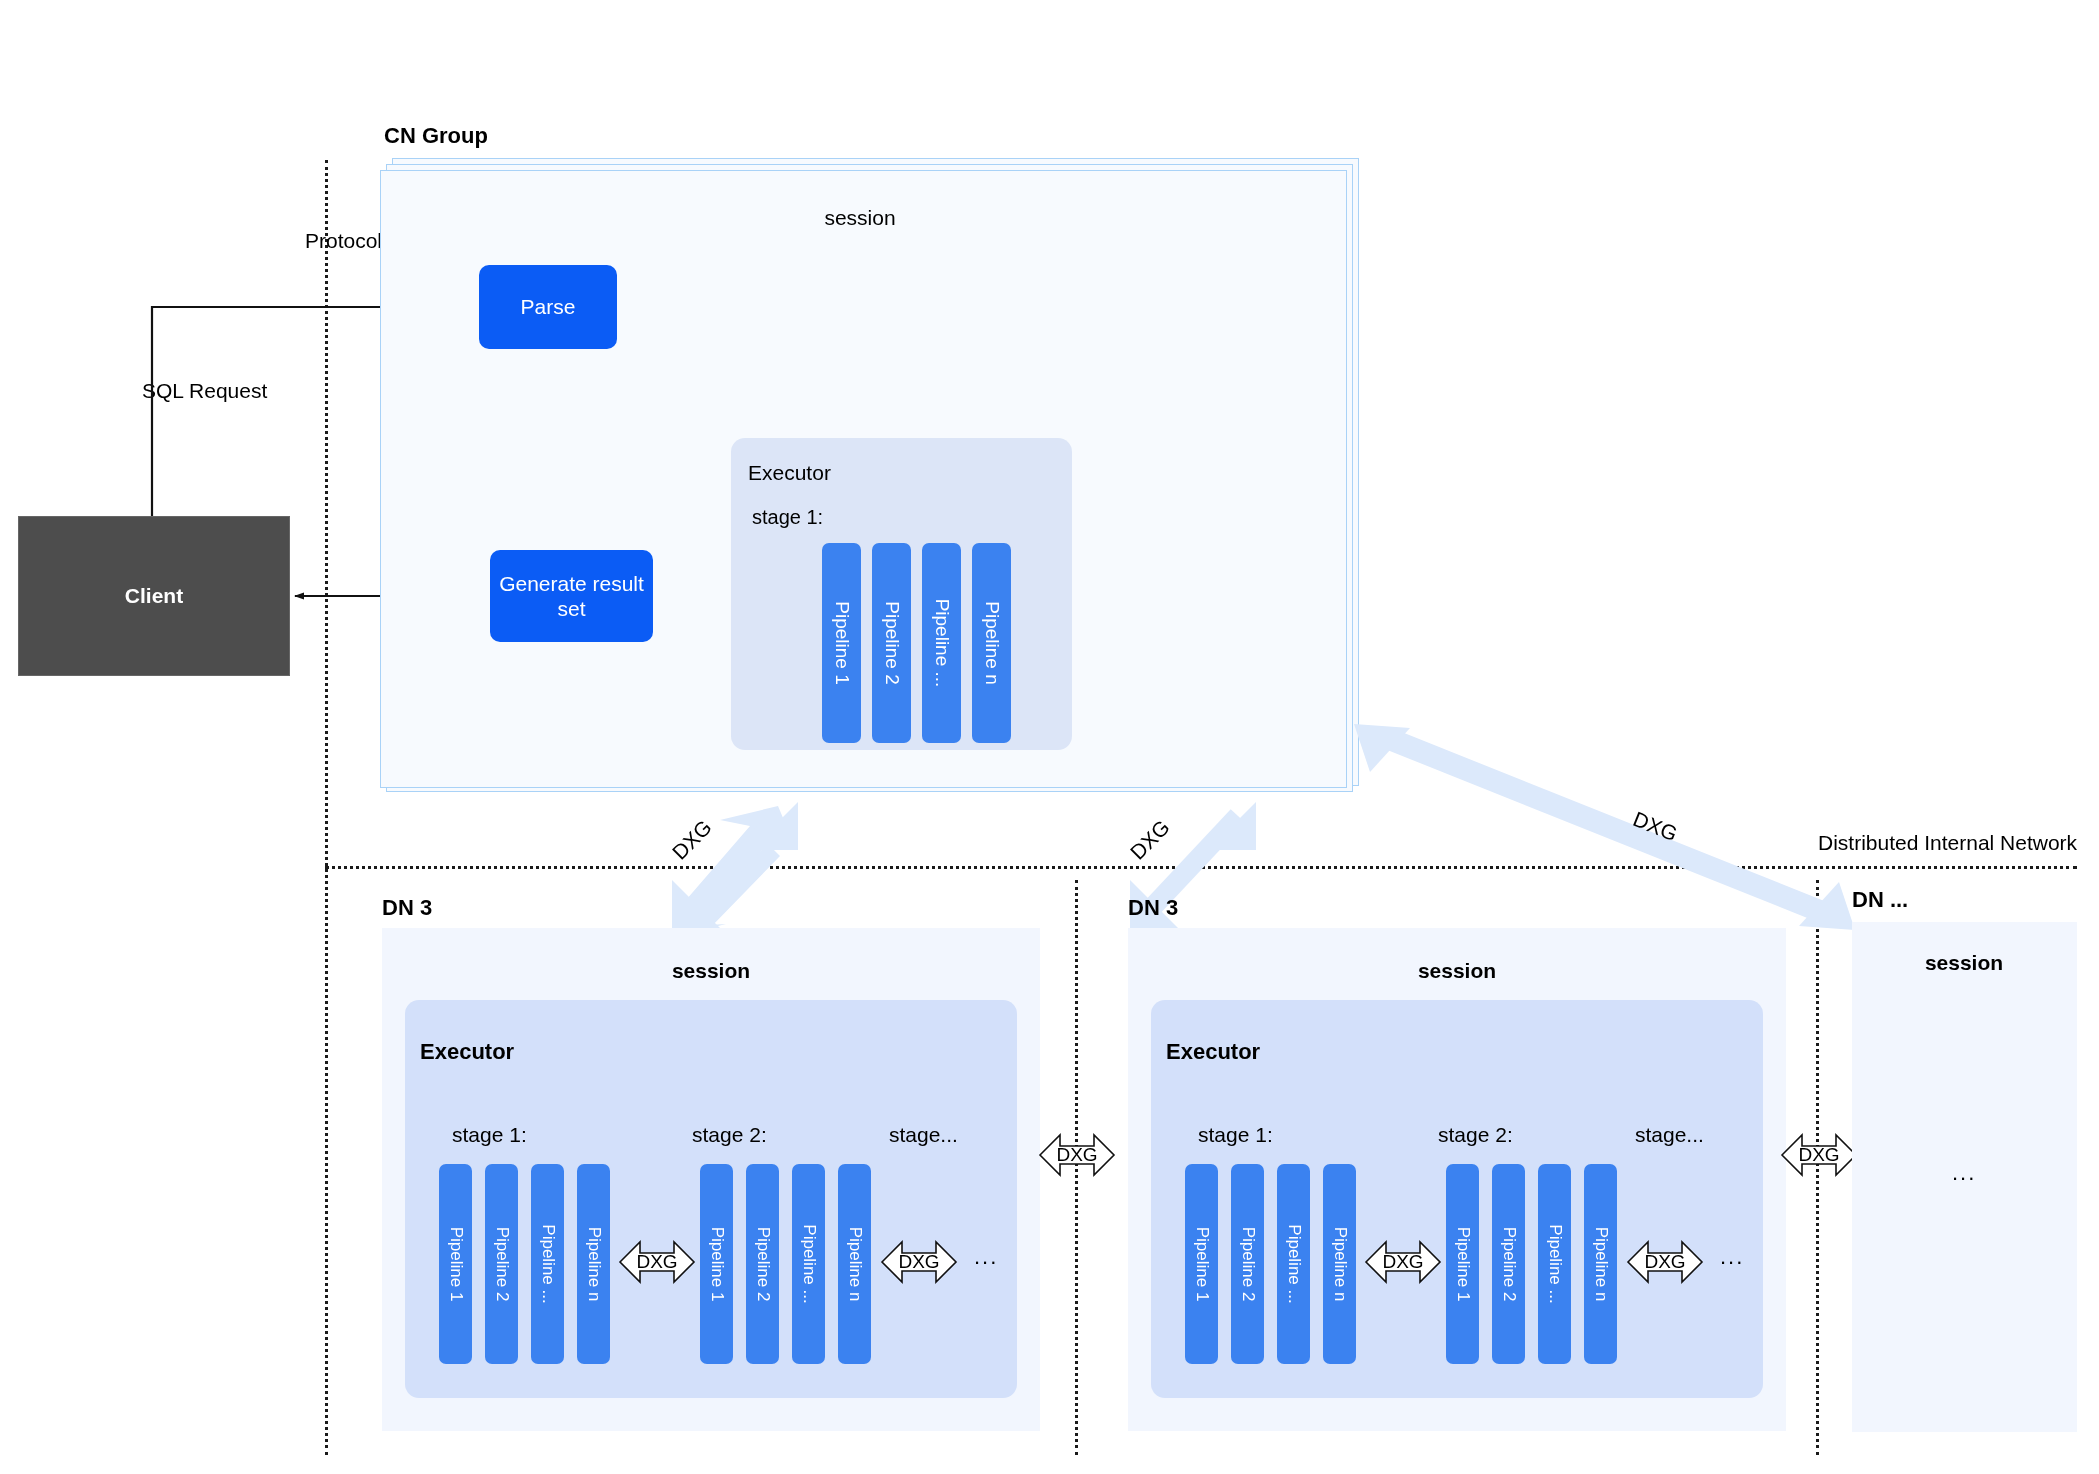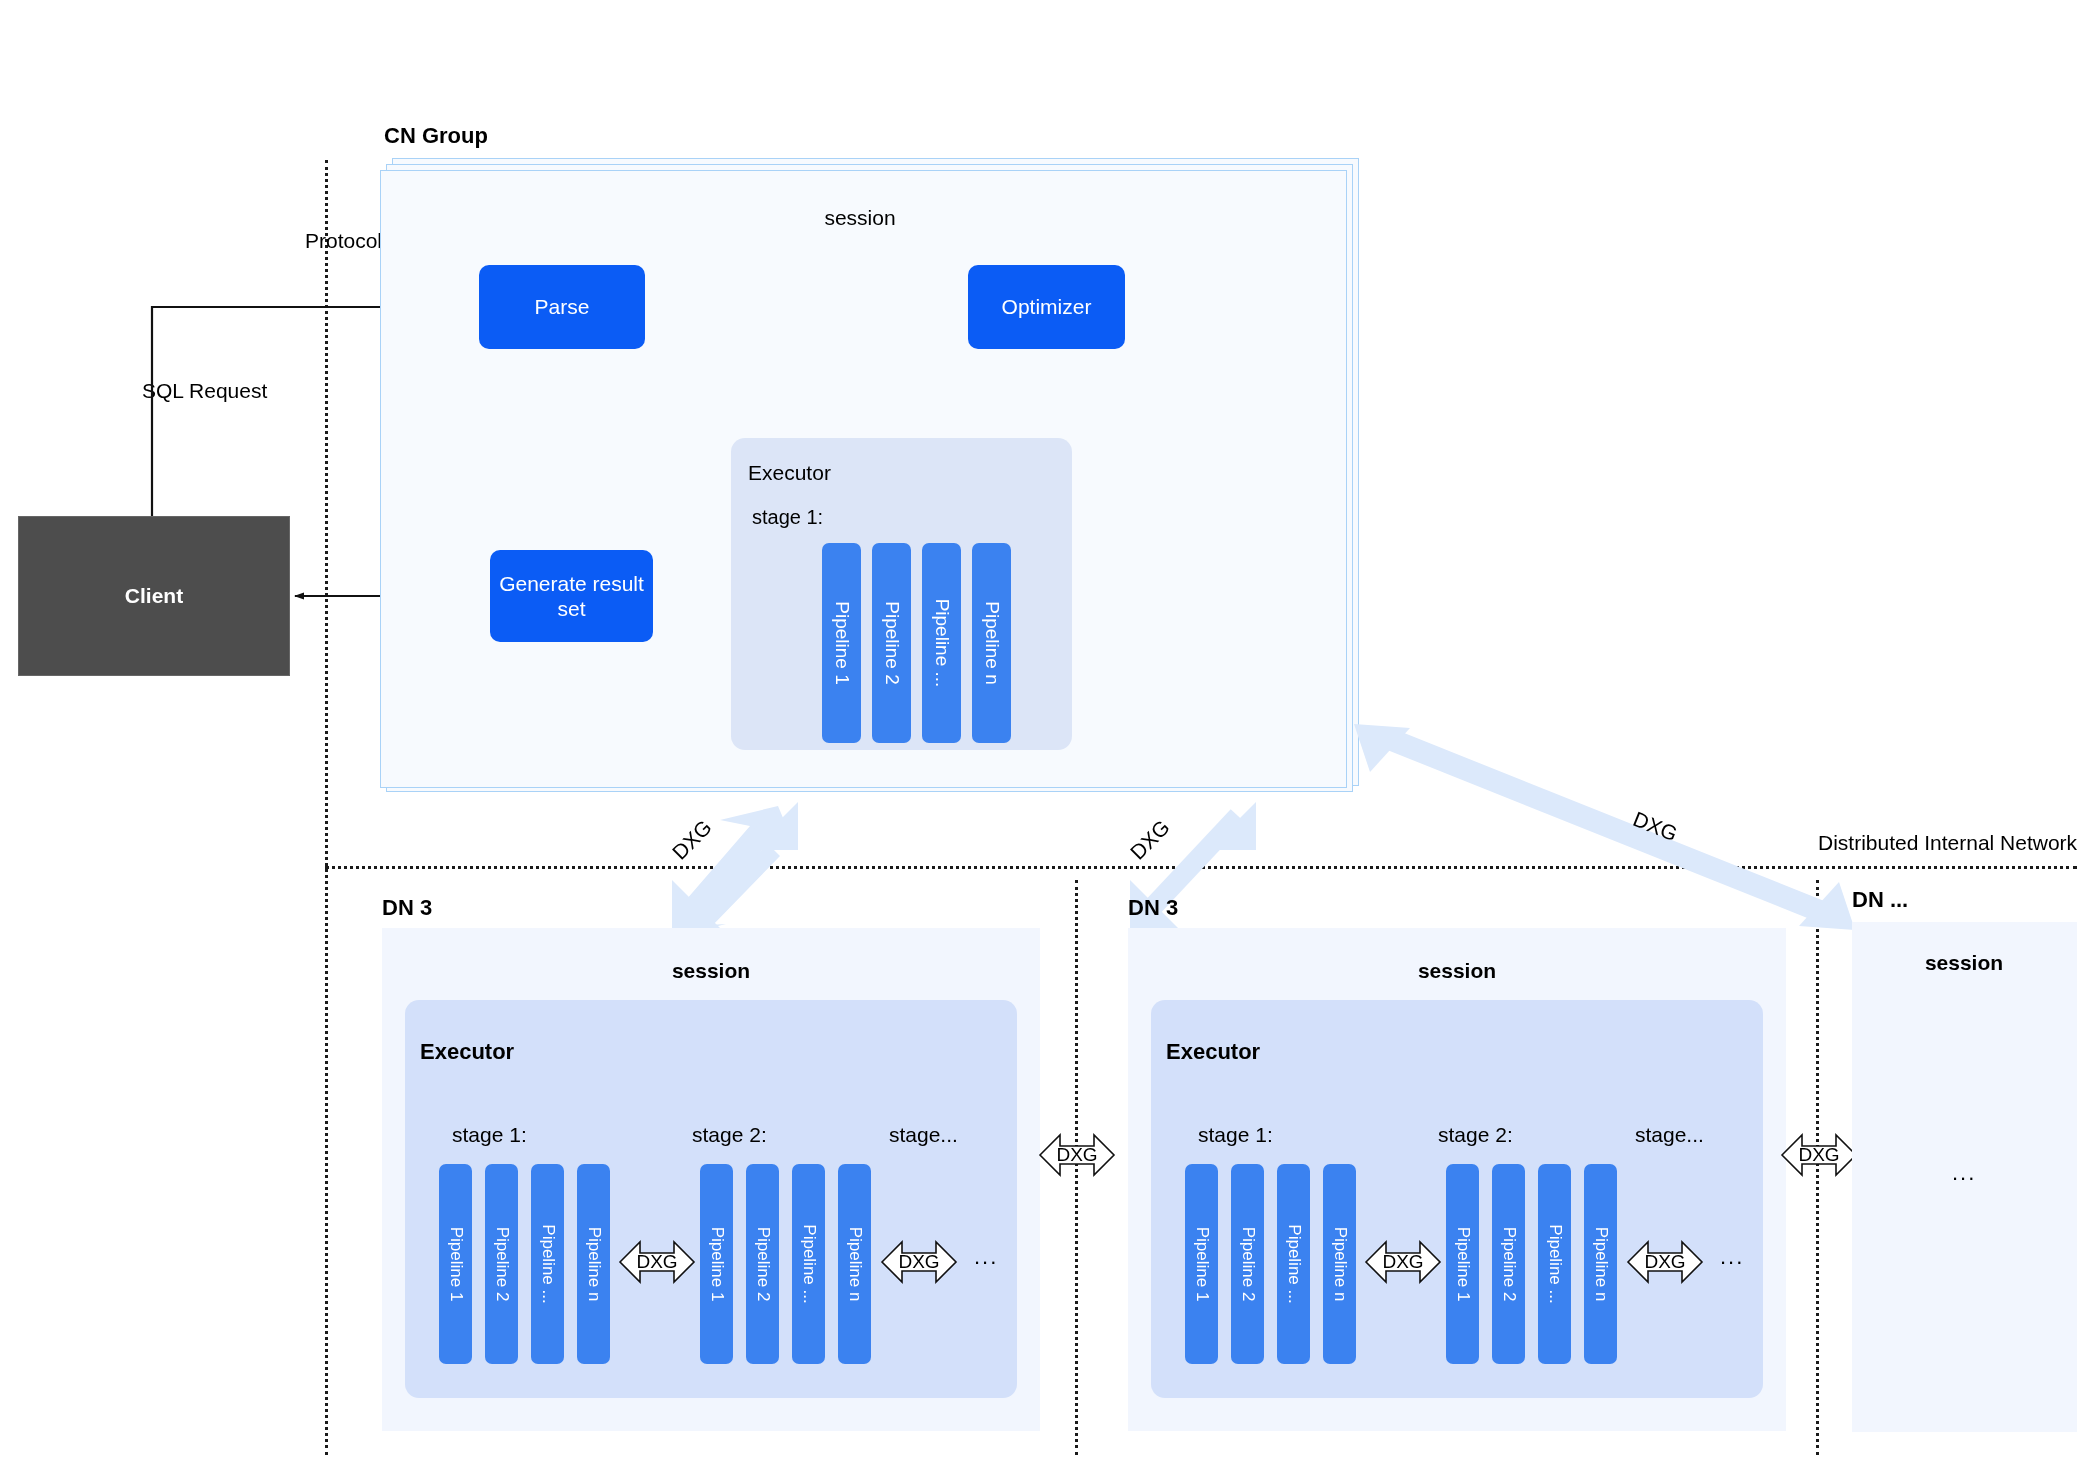--- a/index.html
+++ b/index.html
@@ -203,28 +203,25 @@
   </div>
 
   <div class="lbl b" style="left:384px; top:122px; font-size:22px;">CN Group</div>
 
   <div class="sheet" style="left:392px; top:158px; width:967px; height:628px;"></div>
   <div class="sheet" style="left:386px; top:164px; width:967px; height:628px;"></div>
   <div class="sheet" style="left:380px; top:170px; width:967px; height:618px;"></div>
 
   <div class="lbl c" style="left:780px; top:205px; width:160px;">session</div>
 
-  <div class="proc" style="left:479px; top:265px; width:166px; height:84px;">
+  <div class="proc" style="left:479px; top:265px; width:138px; height:84px;">
     <span>Parse</span>
   </div>
 
 
-  <div class="proc" style="left:968px; top:265px; width:157px; height:84px;">
-    <span>Optimizer</span>
-  </div>
 
   <div class="proc" style="left:490px; top:550px; width:163px; height:92px;">
     <span>Generate result set</span>
   </div>
 
   <div class="executor" style="left:731px; top:438px; width:341px; height:312px;"></div>
 
   <div class="lbl" style="left:748px; top:460px;">Executor</div>
 
   <div class="lbl" style="left:752px; top:505px; font-size:20px;">stage 1:</div>

